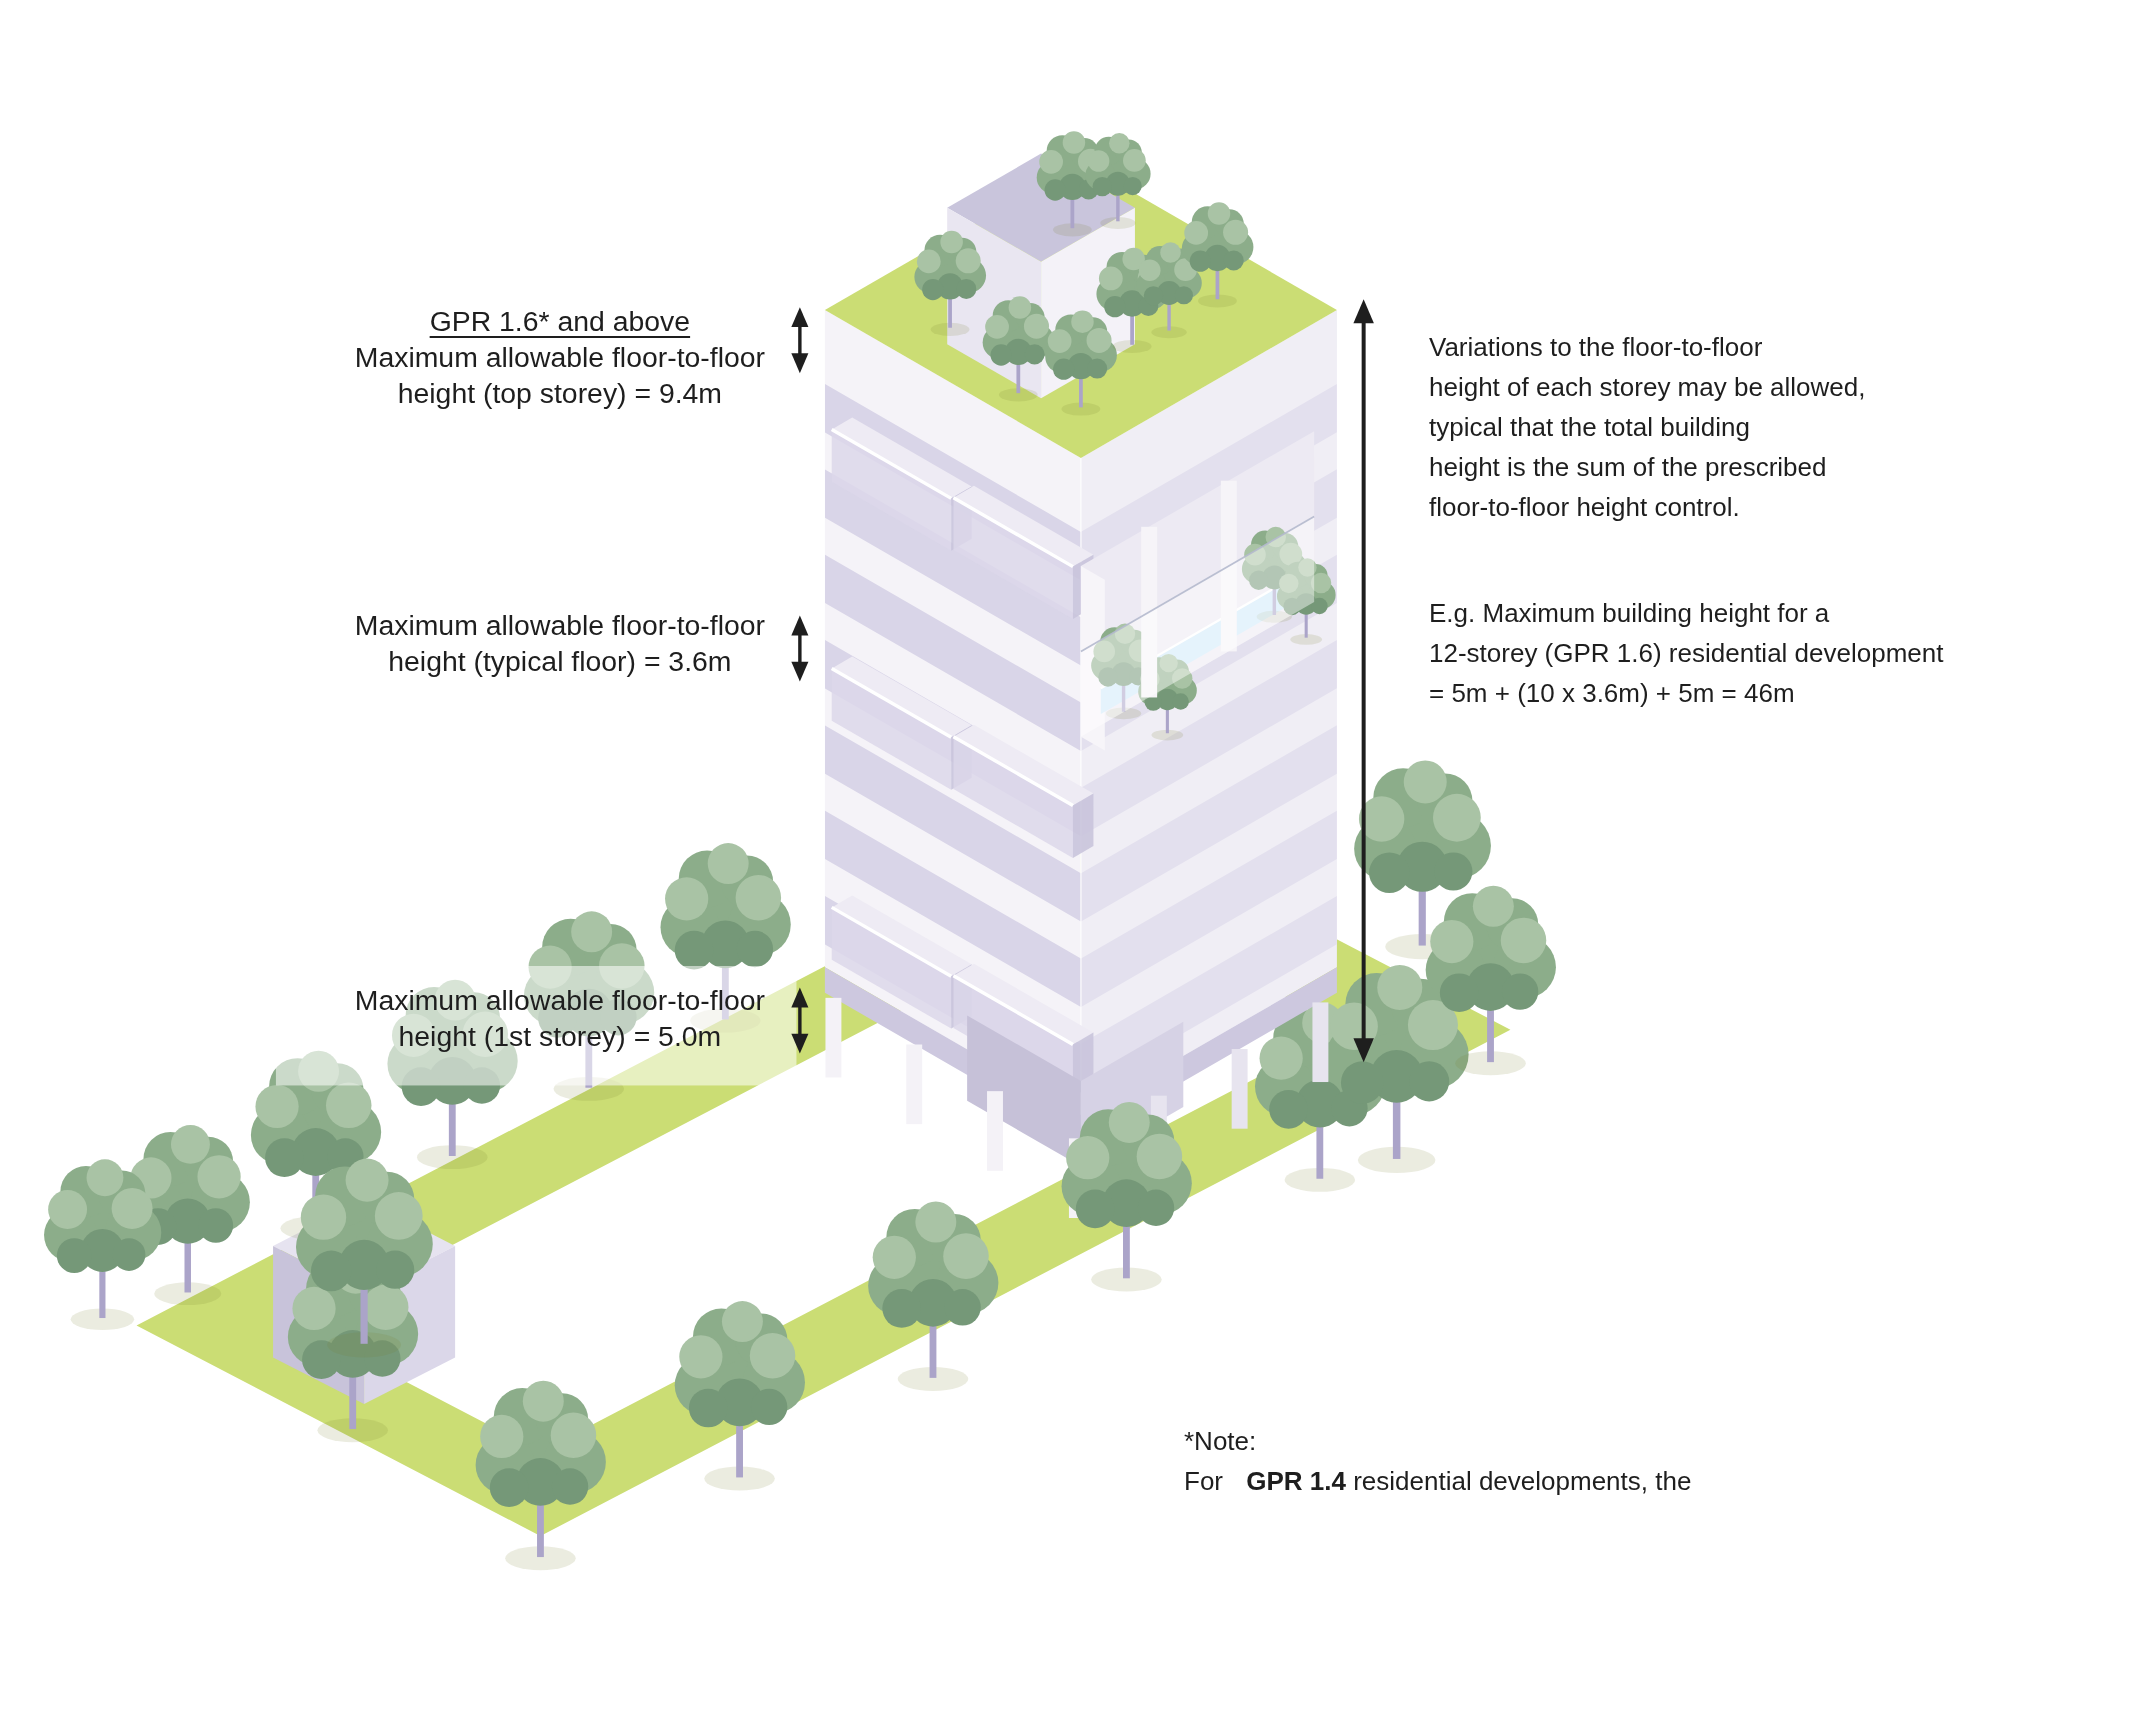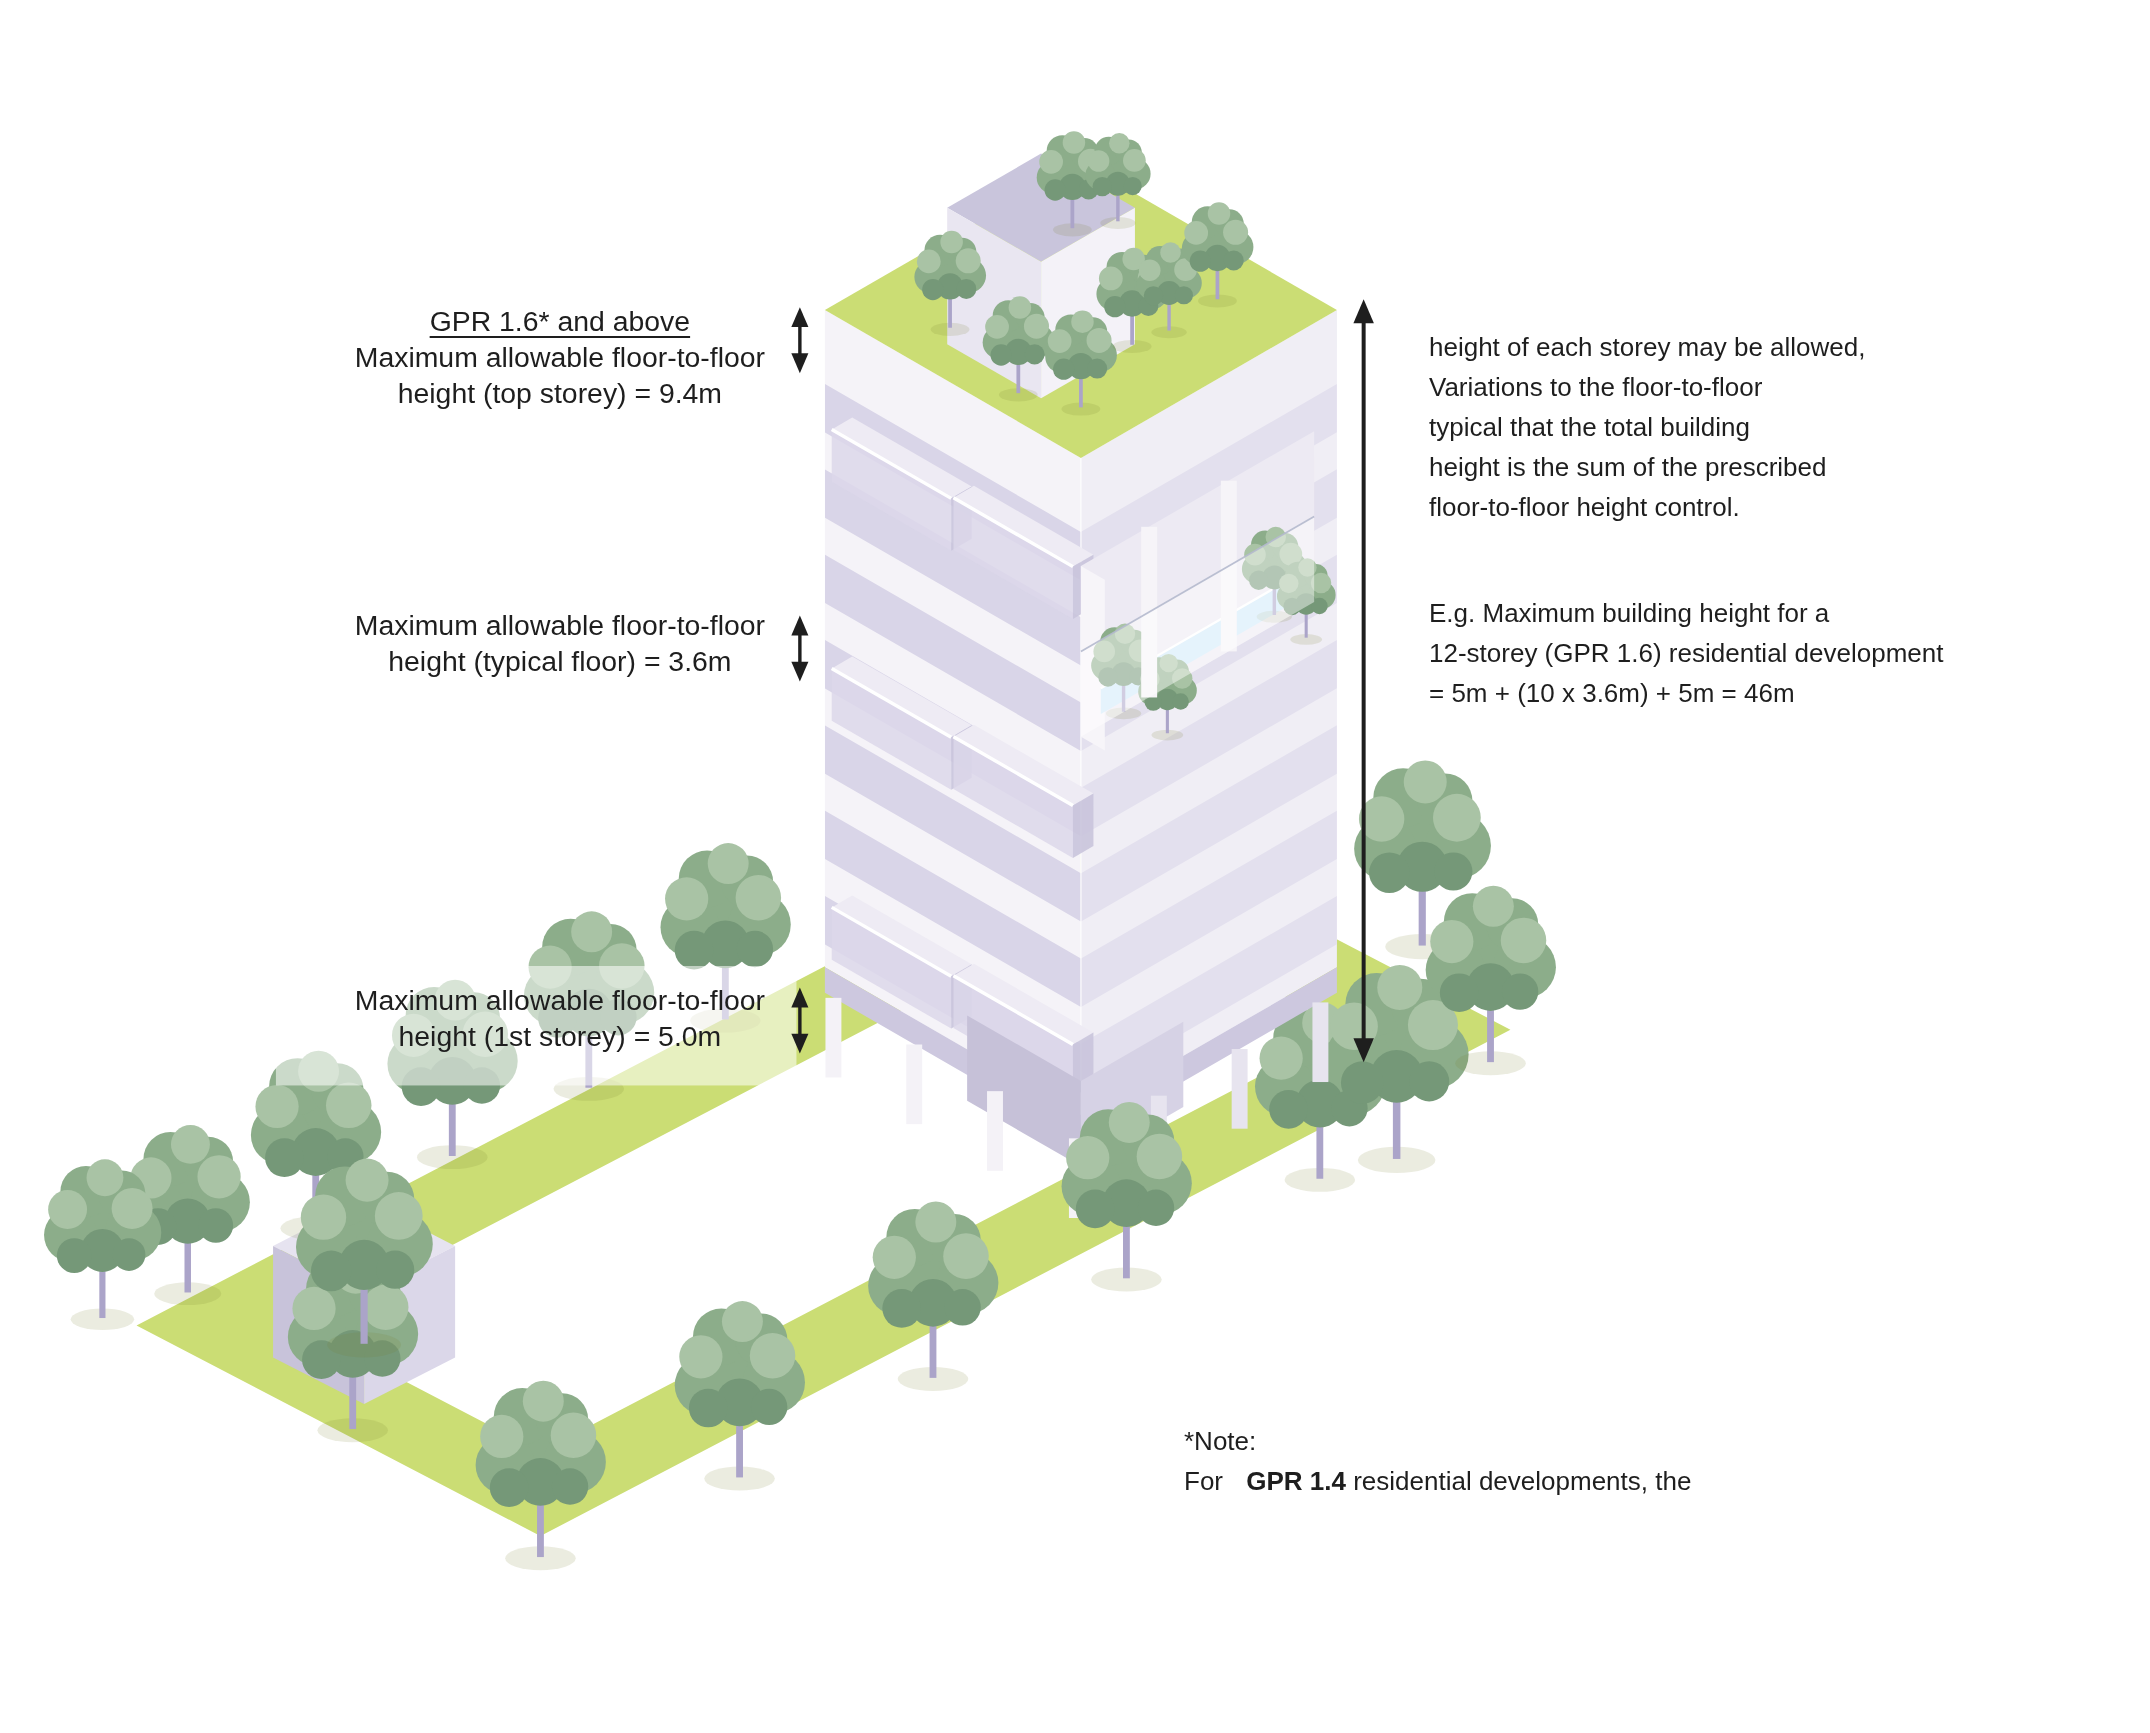--- a/index.html
+++ b/index.html
@@ -635,22 +635,22 @@
   <div>Maximum allowable floor-to-floor</div>
   <div>height (typical floor) = 3.6m</div>
 </div>
 
 <div class="txt lbl" style="top:982px; right:1386px;">
   <div>Maximum allowable floor-to-floor</div>
   <div>height (1st storey) = 5.0m</div>
 </div>
 
 <div class="txt ann" style="top:327px; left:1429px;">
+  <div>Variations to the floor-to-floor</div>
   <div>height of each storey may be allowed,</div>
-  <div>Variations to the floor-to-floor</div>
   <div>typical that the total building</div>
   <div>height is the sum of the prescribed</div>
   <div>floor-to-floor height control.</div>
 </div>
 
 <div class="txt ann" style="top:585px; left:1429px;margin-top:8px;">
   <div>E.g. Maximum building height for a</div>
   <div>12-storey (GPR 1.6) residential development</div>
   <div>= 5m + (10 x 3.6m) + 5m = 46m</div>
 </div>

